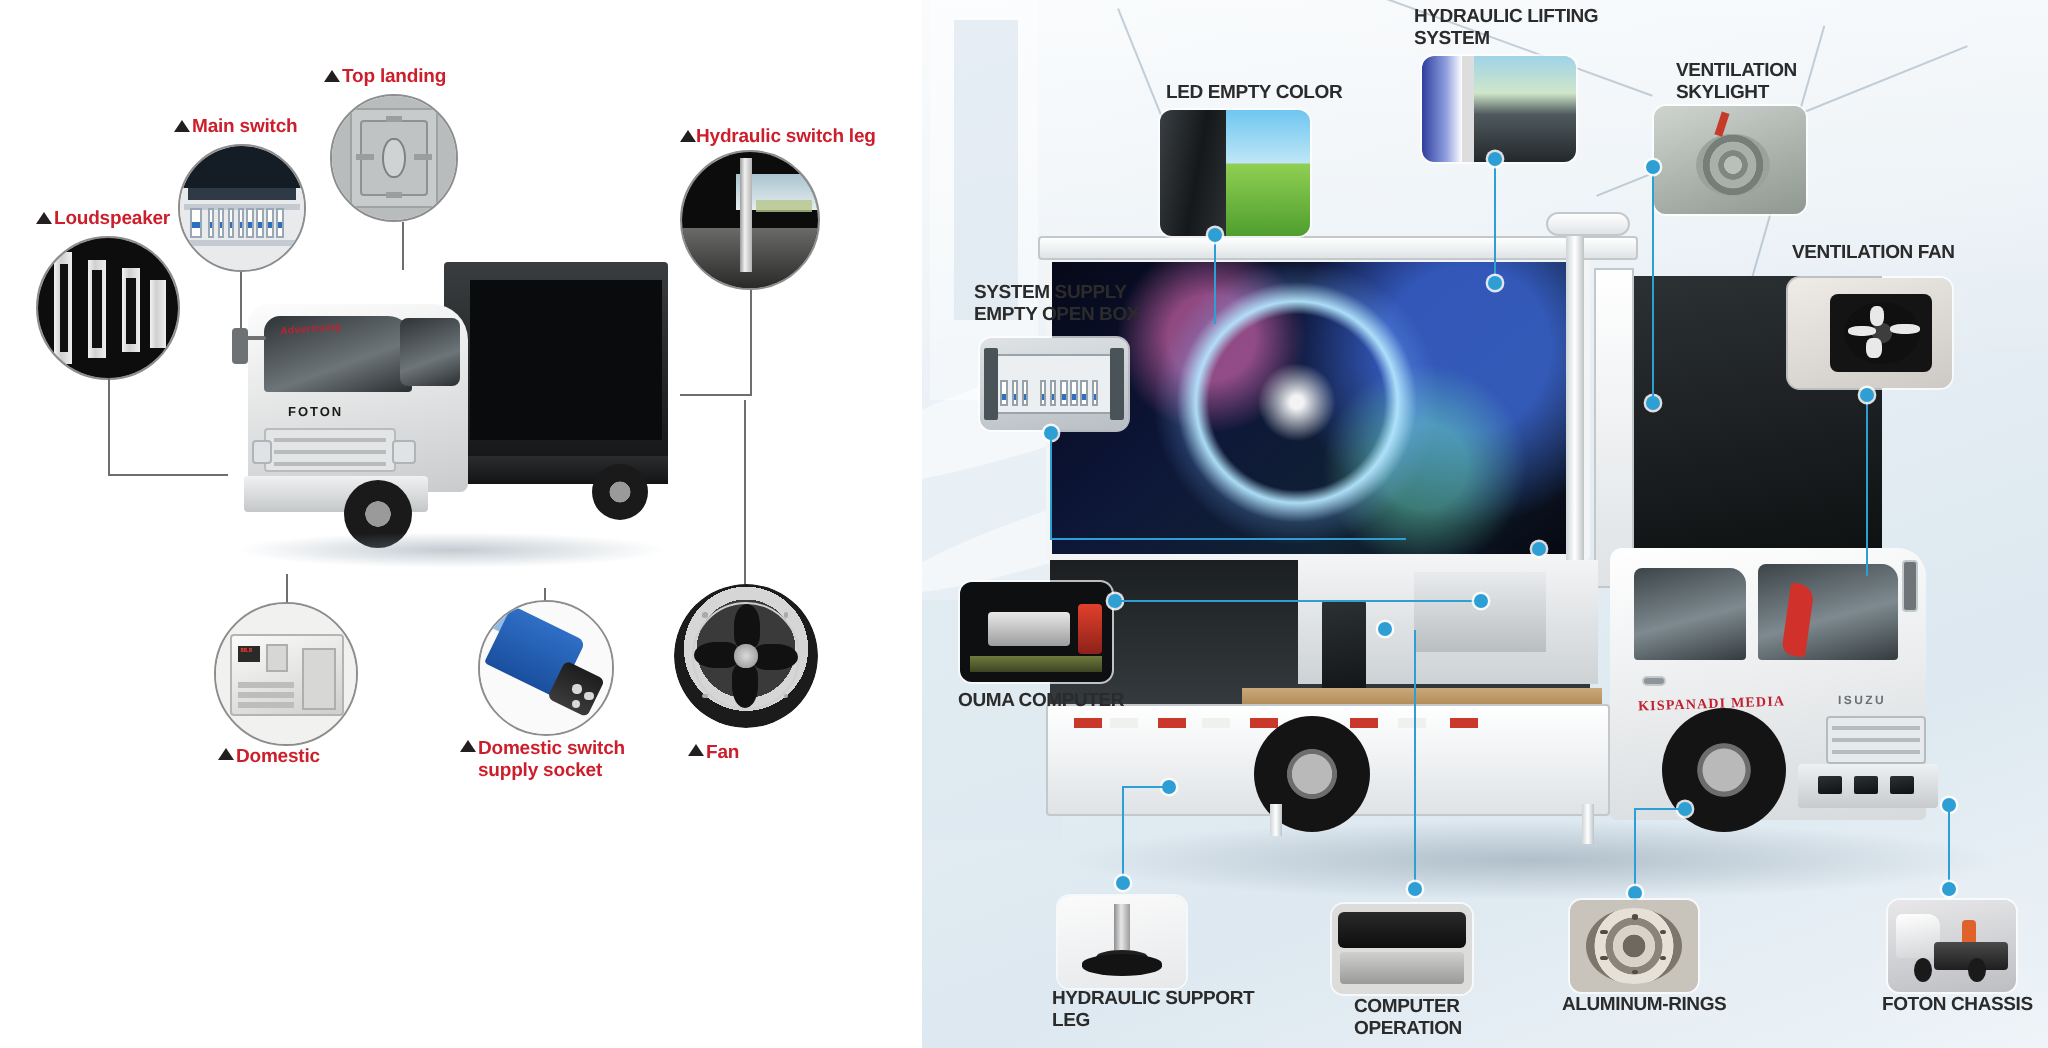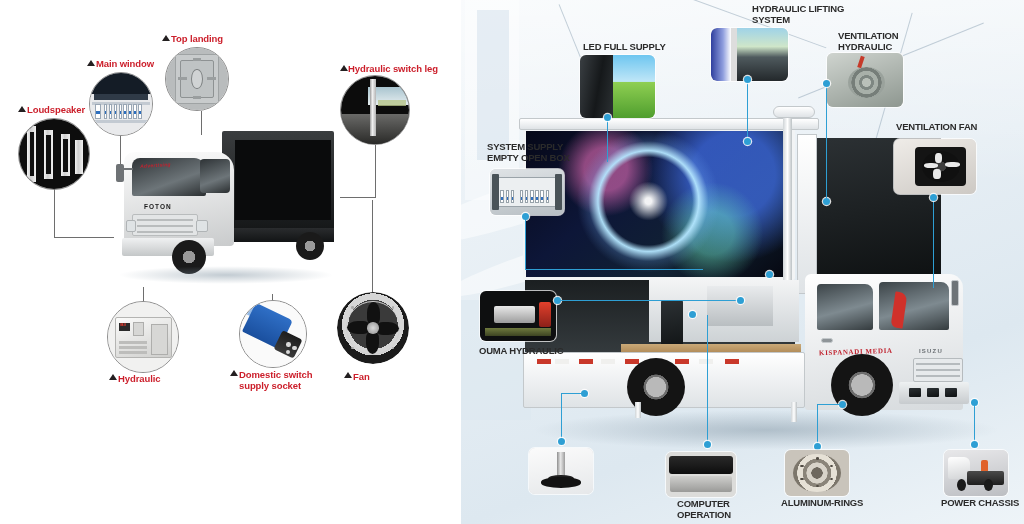--- a/index.html
+++ b/index.html
@@ -242,21 +242,21 @@
       <div class="spk-col" style="left:36%; top:16%; width:13%; height:70%;"></div>
       <div class="spk-inner" style="left:39%; top:23%; width:7%; height:56%;"></div>
       <div class="spk-col" style="left:60%; top:22%; width:13%; height:60%;"></div>
       <div class="spk-inner" style="left:63%; top:28%; width:7%; height:48%;"></div>
       <div class="spk-col" style="left:80%; top:30%; width:11%; height:48%;"></div>
     </div>
     <div class="lead v" style="left:54px; top:189px; height:48px;"></div>
     <div class="lead h" style="left:54px; top:237px; width:60px;"></div>
 
     <div class="tri" style="left:87px; top:60px;"></div>
-    <div class="lbl-red" style="left:96px; top:58px;">Main window</div>
+    <div class="lbl-red" style="left:96px; top:58px;">Main switch</div>
     <div class="circ" style="left:89px; top:72px; width:64px; height:64px;">
       <div class="ms-bg"></div>
       <div class="ms-top"></div>
       <div class="ms-strip" style="left:6%; right:6%; top:34%; height:9%;"></div>
       <div class="ms-rail" style="left:4%; right:4%; top:47%; height:4%;"></div>
       <div class="ms-breaker" style="left:8%; top:50%; width:10%; height:24%;">
           <i></i>
         </div>
       <div class="ms-breaker" style="left:22%; top:50%; width:6%; height:24%;">
           <i></i>
@@ -345,21 +345,21 @@
       <div class="gen-disp" style="left:16%; top:30%; width:16%; height:12%;">
           <b>88.8</b>
         </div>
       <div class="gen-panel" style="left:36%; top:28%; width:16%; height:20%;"></div>
       <div class="gen-vent" style="left:16%; top:56%; width:40%; height:4%;"></div>
       <div class="gen-vent" style="left:16%; top:63%; width:40%; height:4%;"></div>
       <div class="gen-vent" style="left:16%; top:70%; width:40%; height:4%;"></div>
       <div class="gen-panel" style="left:62%; top:32%; width:24%; height:44%;"></div>
     </div>
     <div class="tri" style="left:109px; top:374px;"></div>
-    <div class="lbl-red" style="left:118px; top:373px;">Hydraulic</div>
+    <div class="lbl-red" style="left:118px; top:373px;">Domestic</div>
 
     <div class="lead v" style="left:272px; top:294px; height:20px;"></div>
     <div class="circ" style="left:239px; top:300px; width:68px; height:68px;">
       <div class="sk-bg"></div>
       <div class="sk-cap" style="left:8%; top:6%; width:26%; height:18%;"></div>
       <div class="sk-body" style="left:10%; top:14%; width:62%; height:48%;"></div>
       <div class="sk-nose" style="left:56%; top:50%; width:34%; height:32%;"></div>
       <div class="sk-pin" style="left:70%; top:62%; width:7%; height:7%;"></div>
       <div class="sk-pin" style="left:79%; top:68%; width:7%; height:7%;"></div>
       <div class="sk-pin" style="left:70%; top:74%; width:6%; height:6%;"></div>
@@ -445,40 +445,40 @@
       <div class="rt-dark" style="left:424px; top:278px; width:12px; height:9px; border-radius:1px;"></div>
       <div class="rt-body" style="left:430px; top:170px; width:8px; height:26px; background:#6e7478; border-radius:2px;"></div>
 
       <div class="rt-wheel" style="left:106px; top:248px; width:58px; height:58px;"></div>
       <div class="rt-wheel" style="left:310px; top:244px; width:62px; height:62px;"></div>
 
       <div class="rt-mast" style="left:114px; top:292px; width:6px; height:16px;"></div>
       <div class="rt-mast" style="left:270px; top:292px; width:6px; height:20px;"></div>
     </div>
 
-    <div class="lbl-dark" style="left:122px; top:41px;">LED FULL SUPPLY</div>
+    <div class="lbl-dark" style="left:122px; top:41px;">LED EMPTY COLOR</div>
     <div class="thumb" style="left:119px; top:55px; width:75px; height:63px;">
       <div class="t-led-a"></div>
         <div class="t-led-b"></div>
     </div>
     <div class="bl v" style="left:146px; top:118px; height:44px;"></div>
     <div class="dot" style="left:143px; top:114px;"></div>
 
-    <div class="lbl-dark" style="left:246px; top:3px;margin-left:45px;">HYDRAULIC LIFTING
+    <div class="lbl-dark" style="left:246px; top:3px;">HYDRAULIC LIFTING
 SYSTEM</div>
     <div class="thumb" style="left:250px; top:28px; width:77px; height:53px;">
       <div class="t-hyd-a"></div>
         <div class="t-hyd-b"></div>
     </div>
     <div class="bl v" style="left:286px; top:81px; height:58px;"></div>
     <div class="dot" style="left:283px; top:76px;"></div>
     <div class="dot" style="left:283px; top:138px;"></div>
 
     <div class="lbl-dark" style="left:377px; top:30px;">VENTILATION
-HYDRAULIC</div>
+SKYLIGHT</div>
     <div class="thumb" style="left:366px; top:53px; width:76px; height:54px;">
       <div class="t-sky"></div>
         <div class="t-sky-d"></div>
         <div class="t-sky-h"></div>
     </div>
     <div class="bl v" style="left:365px; top:83px; height:60px;"></div>
     <div class="bl h" style="left:365px; top:83px; width:4px;"></div>
     <div class="dot" style="left:362px; top:80px;"></div>
     <div class="dot" style="left:362px; top:198px;"></div>
     <div class="bl v" style="left:365px; top:140px; height:60px;"></div>
@@ -534,38 +534,40 @@
     <div class="dot" style="left:61px; top:213px;"></div>
     <div class="bl v" style="left:64px; top:217px; height:52px;"></div>
     <div class="bl h" style="left:64px; top:269px; width:178px;"></div>
 
     <div class="thumb" style="left:19px; top:291px; width:76px; height:50px;">
       <div class="t-gen"></div>
         <div class="t-gen-cyl"></div>
       <div class="t-gen-red"></div>
         <div class="t-gen-base"></div>
     </div>
-    <div class="lbl-dark" style="left:18px; top:345px;">OUMA HYDRAULIC</div>
+    <div class="lbl-dark" style="left:18px; top:345px;">OUMA COMPUTER</div>
     <div class="dot" style="left:93px; top:297px;"></div>
     <div class="bl h" style="left:97px; top:300px; width:182px;"></div>
     <div class="dot" style="left:276px; top:297px;"></div>
 
     <div class="dot" style="left:305px; top:271px;"></div>
     <div class="dot" style="left:228px; top:311px;"></div>
 
     <div class="dot" style="left:120px; top:390px;"></div>
     <div class="bl h" style="left:100px; top:393px; width:24px;"></div>
     <div class="bl v" style="left:100px; top:393px; height:48px;"></div>
     <div class="dot" style="left:97px; top:438px;"></div>
     <div class="thumb" style="left:68px; top:448px; width:64px; height:46px;">
       <div class="t-hsl"></div>
         <div class="t-hsl-rod"></div>
       <div class="t-hsl-foot2"></div>
         <div class="t-hsl-foot"></div>
     </div>
+    <div class="lbl-dark" style="left:65px; top:494px;">HYDRAULIC SUPPORT
+LEG</div>
 
     <div class="bl v" style="left:246px; top:315px; height:130px;"></div>
     <div class="dot" style="left:243px; top:441px;"></div>
     <div class="thumb" style="left:205px; top:452px; width:70px; height:45px;">
       <div class="t-comp"></div>
         <div class="t-comp-top"></div>
         <div class="t-comp-bot"></div>
     </div>
     <div class="lbl-dark" style="left:216px; top:498px;">COMPUTER
 OPERATION</div>
@@ -590,15 +592,15 @@
     <div class="bl v" style="left:513px; top:403px; height:40px;"></div>
     <div class="dot" style="left:510px; top:441px;"></div>
     <div class="thumb" style="left:483px; top:450px; width:64px; height:46px;">
       <div class="t-iso"></div>
         <div class="t-iso-cab"></div>
         <div class="t-iso-or"></div>
       <div class="t-iso-fr"></div>
       <div class="t-iso-w" style="left:20%;"></div>
       <div class="t-iso-w" style="left:62%;"></div>
     </div>
-    <div class="lbl-dark" style="left:480px; top:497px;">POWER CHASSIS</div>
+    <div class="lbl-dark" style="left:480px; top:497px;">FOTON CHASSIS</div>
   </div>
 </div>
 
 </body></html>

